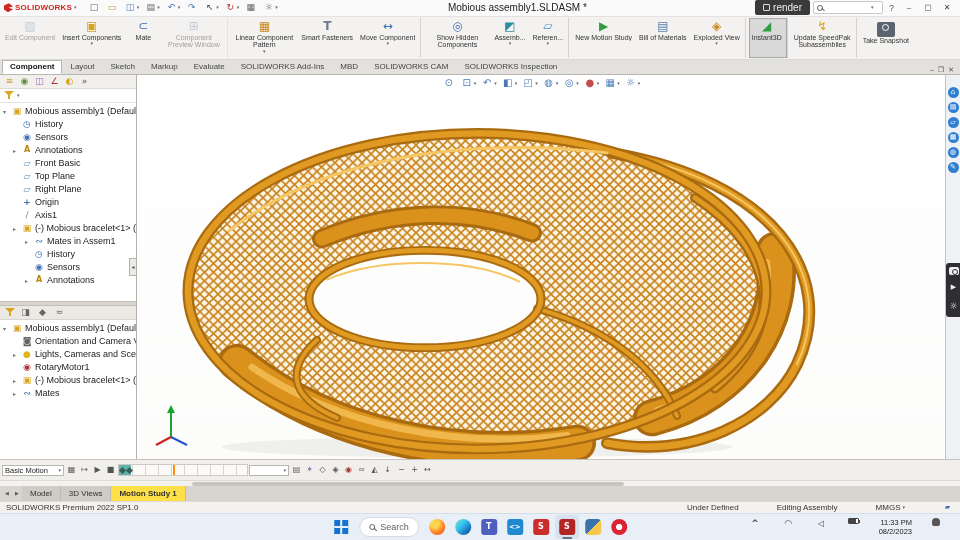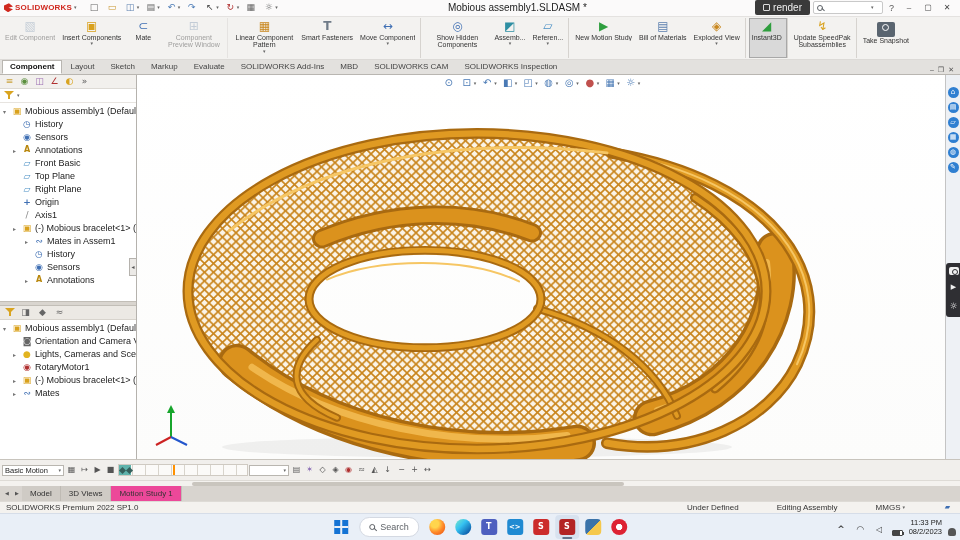--- a/index.html
+++ b/index.html
@@ -99,21 +99,21 @@
   .mfill{flex:1}
 
   
   .hscroll{height:6px;background:#f4f2ef;border-top:1px solid #dedbd6;position:relative}
   .hthumb{position:absolute;left:20%;width:45%;top:1px;height:4px;background:#c9c5be;border-radius:2px}
 
   
   .doctabs{height:15px;background:#d8d4cf;display:flex;align-items:stretch;padding-left:2px}
   .dtarrow{width:10px;display:flex;align-items:center;justify-content:center;font-size:5px;color:#555}
   .dtab{font-size:8px;color:#333;padding:0 8px;display:flex;align-items:center;border-right:1px solid #bfbbb4;background:#cfcbc5}
-  .dtab[data-state="active"]{background:#ec4899;font-weight:normal}
+  .dtab[data-state="active"]{background:#fde047;font-weight:bold}
 
   
   .statusbar{height:12px;background:#f4f2ef;border-top:1px solid #dedbd6;display:flex;align-items:center;font-size:8px;color:#333;padding:0 6px}
   .statusbar .left{flex:1}
   .sitem{display:flex;align-items:center;gap:2px;margin-left:36px}
   [data-icon="tag-icon"]::before{content:"▰";color:#3f6fb3;font-size:7px}
 
   
   .taskbar{height:28px;background:#e9eff7;border-top:1px solid #d6dde8;position:relative;display:flex;align-items:center}
   .tcenter{position:absolute;left:50%;transform:translateX(-50%);display:flex;align-items:center;gap:6px}
@@ -129,21 +129,21 @@
   [data-icon="teams-icon"]{border-radius:3px;background:#4e5fbf}
   [data-icon="teams-icon"]::before{content:"T";color:#fff}
   [data-icon="vscode-icon"]{border-radius:3px;background:#1f8ad2}
   [data-icon="vscode-icon"]::before{content:"<>";color:#fff;font-size:7px}
   [data-icon="solidworks-file-icon"]{border-radius:3px;background:#cc2c2c}
   [data-icon="solidworks-file-icon"]::before{content:"S";color:#fff}
   [data-icon="solidworks-icon"]{border-radius:3px;background:#b32424}
   [data-icon="solidworks-icon"]::before{content:"S";color:#fff}
   [data-icon="python-icon"]{border-radius:4px;background:linear-gradient(135deg,#3a73a9 50%,#f5c84c 50%)}
   [data-icon="record-icon"]{border-radius:50%;background:radial-gradient(circle,#fff 26%,#d23 30%)}
-  .tray{position:absolute;right:4px;display:flex;align-items:flex-end;gap:6px}
+  .tray{position:absolute;right:20px;display:flex;align-items:flex-start;gap:20px}
   [data-icon="chevron-up-icon"]::before{content:"^";color:#444;font-weight:bold;font-size:9px}
   [data-icon="wifi-icon"]::before{content:"◠";color:#444;font-size:9px}
   [data-icon="volume-icon"]::before{content:"◁";color:#444;font-size:8px}
   [data-icon="battery-icon"]{width:11px;height:6px;border:1px solid #444;border-radius:1px;position:relative;background:linear-gradient(90deg,#444 75%,#fff 75%)}
   [data-icon="battery-icon"]::after{content:"";position:absolute;right:-2.5px;top:1px;width:1.5px;height:3px;background:#444}
   .clock{font-size:7.5px;line-height:9px;text-align:right;color:#222}
   [data-icon="bell-icon"]{width:8px;height:8px;background:#555;border-radius:50% 50% 2px 2px}
 
   
   [data-icon="new-file-icon"]::before{content:"□";color:#666}

